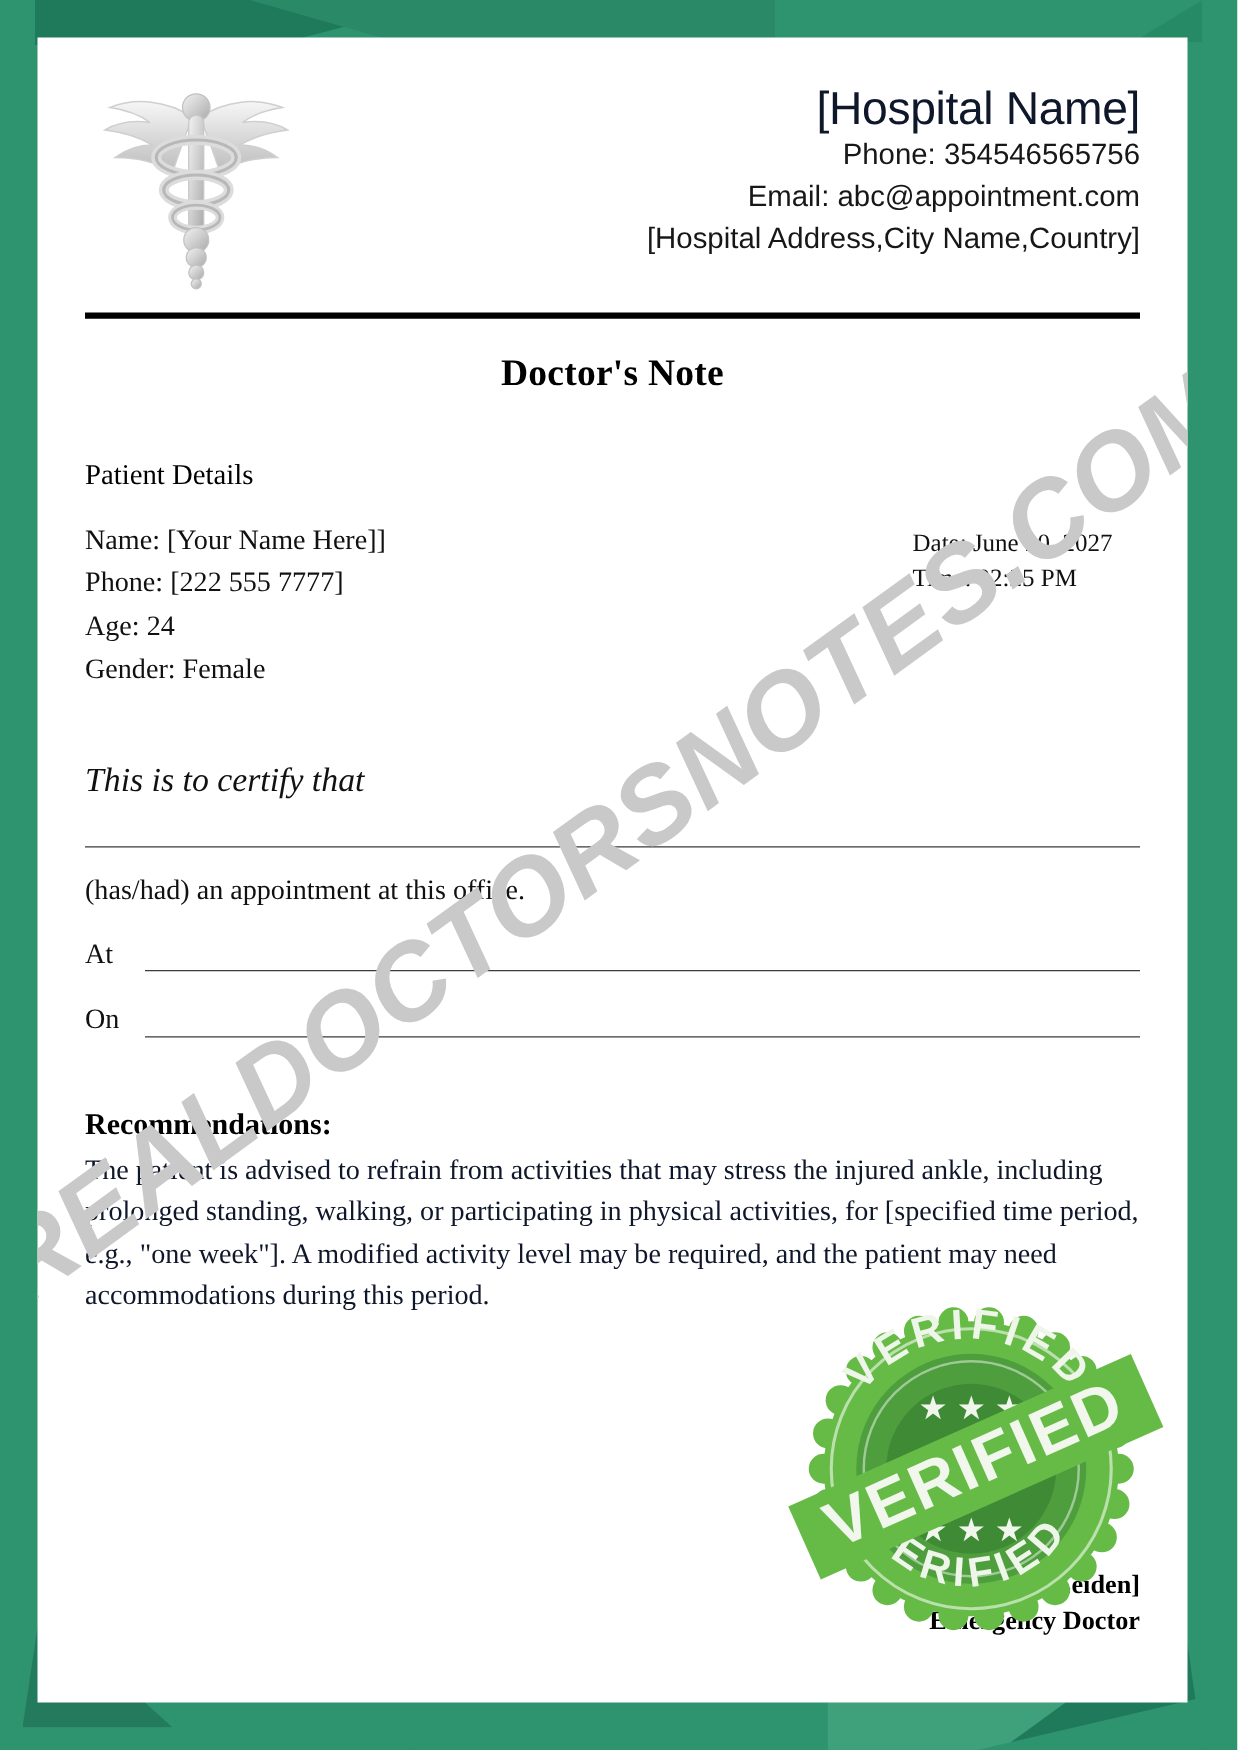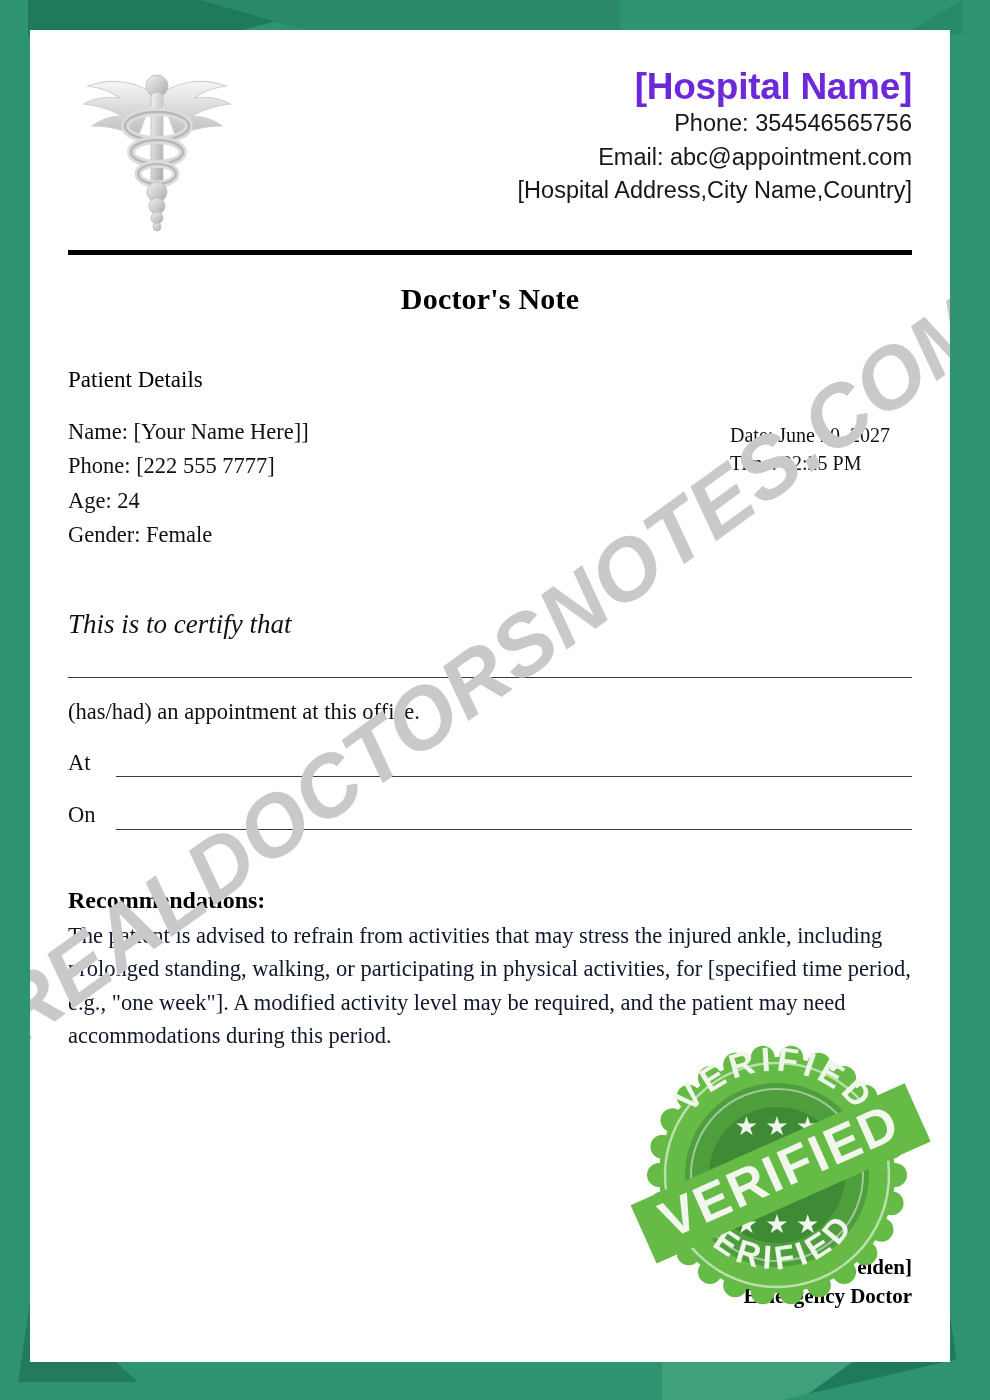--- a/index.html
+++ b/index.html
@@ -115,24 +115,24 @@
   .logo-wrap svg { display: block; }
 
   .org-block {
     text-align: right;
     font-family: "Liberation Sans", sans-serif;
     padding-top: 8px;
     flex: 1;
   }
   .org-name {
     font-family: "Liberation Sans", sans-serif;
-    font-weight: bold;
+    font-weight: normal;
     font-size: 37px;
     line-height: 1.12;
-    color: #6d28d9;
+    color: #0f172a;
     letter-spacing: -0.3px;
   }
   .org-line {
     font-size: 23.5px;
     line-height: 1.42;
     color: #171717;
     text-align: right;
   }
 
   .rule-thick {

